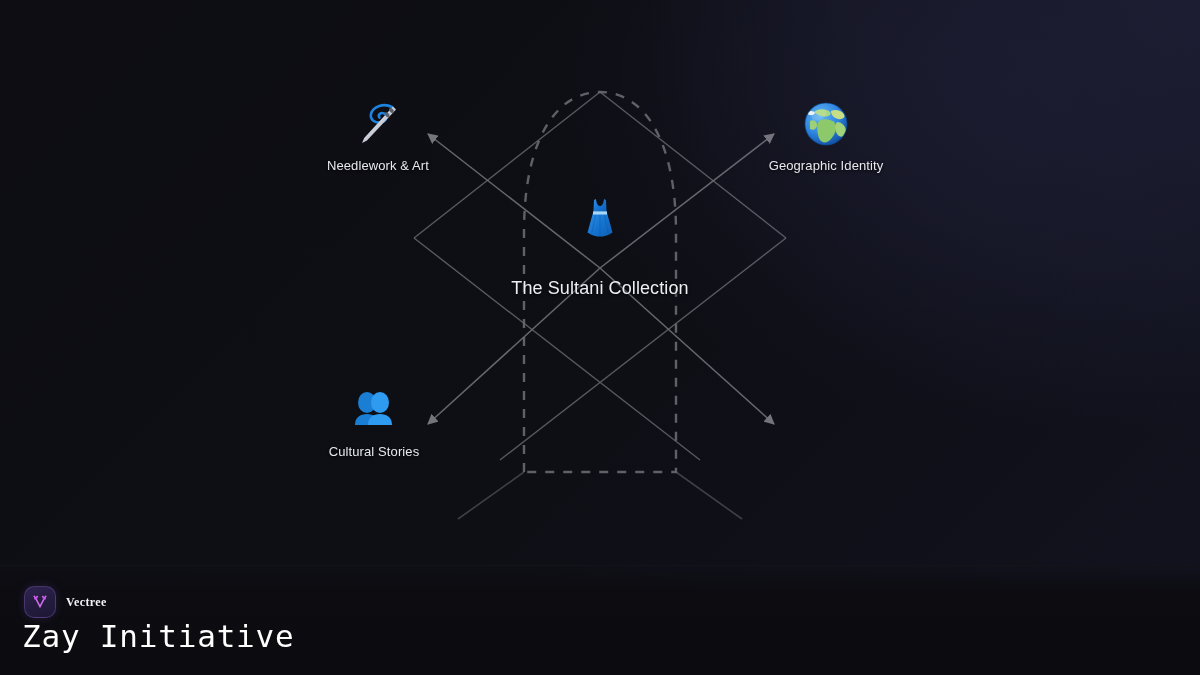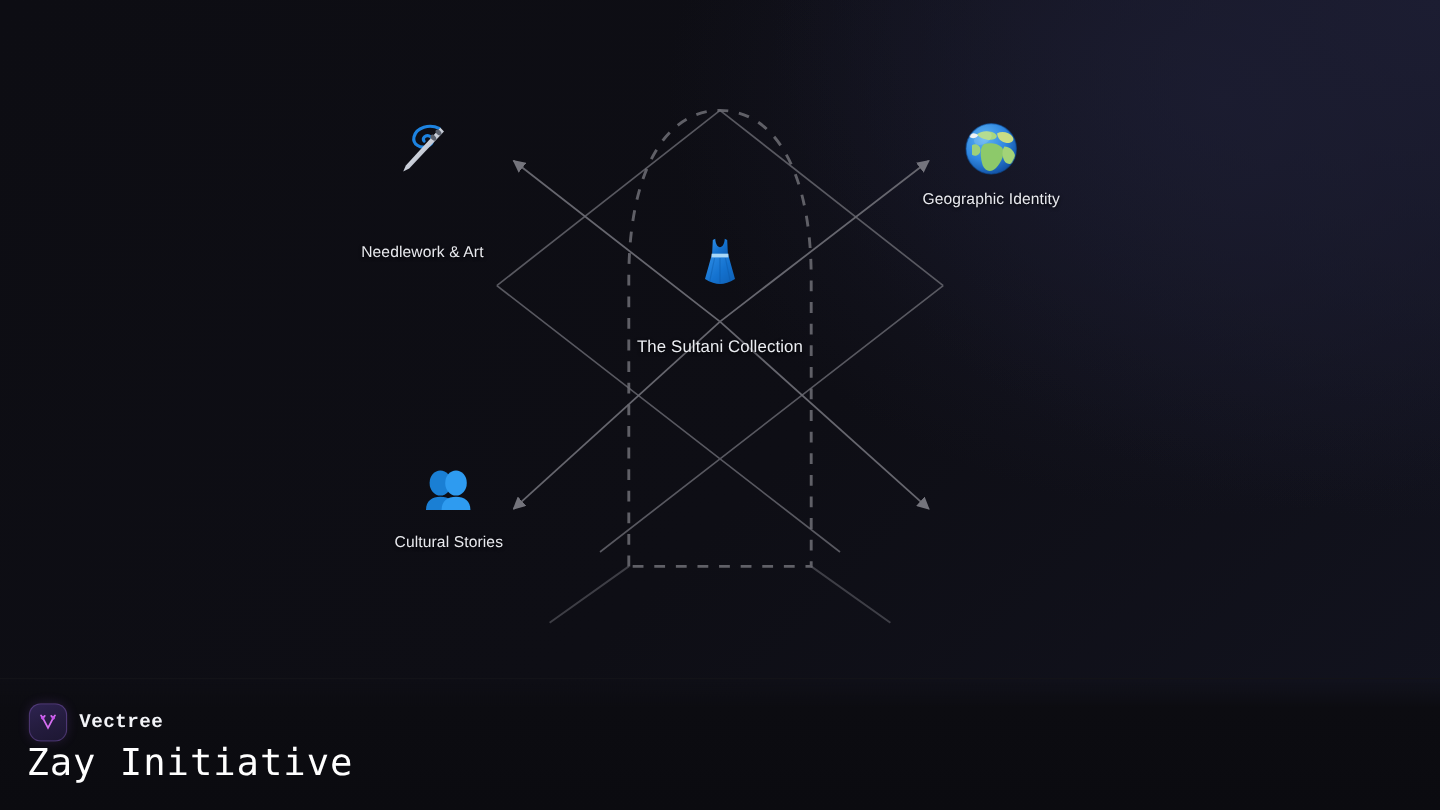--- a/index.html
+++ b/index.html
@@ -34,42 +34,42 @@
   }
   .node .glyph svg { display:block; }
   .node .label {
     margin-top:8px;
     font-size:13px; line-height:16px;
     color:#e8e9ee;
     letter-spacing:.1px;
     text-shadow:0 1px 3px rgba(0,0,0,.85);
     white-space:nowrap;
   }
-  .node.center .label { font-size:14px; color:#eceef3;margin-top:36px; }
+  .node.center .label { font-size:18px; color:#eceef3;margin-top:36px; }
 
   
   #footer {
     position:absolute; left:0; right:0; bottom:0; height:110px;
     background:linear-gradient(180deg, rgba(13,13,19,0) 0%, #0c0c11 22%, #0b0b10 100%);
     border-top:1px solid rgba(255,255,255,.035);
   }
   #brand-row {
     position:absolute; left:24px; top:20px;
     display:flex; align-items:center; gap:10px;
   }
   #brand-mark {
     width:32px; height:32px; border-radius:10px;
     background:linear-gradient(160deg,#2e2350 0%,#241c3e 55%,#1d1733 100%);
     border:1px solid rgba(160,110,220,.32);
     display:flex; align-items:center; justify-content:center;
     box-shadow:0 0 10px rgba(150,90,220,.18);
   }
   #brand-name {
-    font-family:Liberation Mono, monospace;
-    font-size:16px; font-weight:bold; color:#f2f3f7; letter-spacing:.4px;
+    font-family:Liberation Serif, serif;
+    font-size:12px; font-weight:bold; color:#f2f3f7; letter-spacing:.4px;
   }
   #page-title {
     position:absolute; left:22px; top:50px;
     font-family:"DejaVu Sans Mono", monospace;
     font-size:31px; font-weight:normal; color:#ffffff;
     letter-spacing:.8px; line-height:40px;
   }
   #site-url {
     position:absolute; right:24px; bottom:30px;
     font-family:"DejaVu Sans Mono", monospace;
@@ -126,21 +126,21 @@
         <path d="M17.2 18 L30.8 18 L36.5 38.5 C32 41.5 27.5 42.6 24 42.6 C20.5 42.6 16 41.5 11.5 38.5 Z" fill="url(#dressG)"></path>
         <rect x="17" y="17.4" width="14" height="3.1" fill="#a9d8f7"></rect>
         <path d="M24 21 L24 42.5" stroke="#0c59a8" stroke-width="1" opacity=".5"></path>
         <path d="M19.5 21 L15.5 40" stroke="#0c59a8" stroke-width="1" opacity=".45"></path>
         <path d="M28.5 21 L32.5 40" stroke="#0c59a8" stroke-width="1" opacity=".45"></path>
       </svg>
     </div>
     <div class="label">The Sultani Collection</div>
   </div>
 
-  <div class="node" style="left:352px; top:98px;gap:44px;">
+  <div class="node" style="left:378px; top:98px;">
     <div class="glyph">
       <svg width="52" height="52" viewBox="0 0 52 52">
         <defs>
           <linearGradient id="needleG" x1="0" y1="0" x2="1" y2="1">
             <stop offset="0%" stop-color="#f2f4f8"></stop>
             <stop offset="50%" stop-color="#c9ced8"></stop>
             <stop offset="100%" stop-color="#8e95a3"></stop>
           </linearGradient>
         </defs>
         <path d="M40 9 C32 5 21 8 19 16 C17.6 22 24 26 30 24 C35 22.3 36 17 32 15.4 C28.5 14 25.6 17 27.4 19.6" fill="none" stroke="#1d83e0" stroke-width="2.6" stroke-linecap="round"></path>

